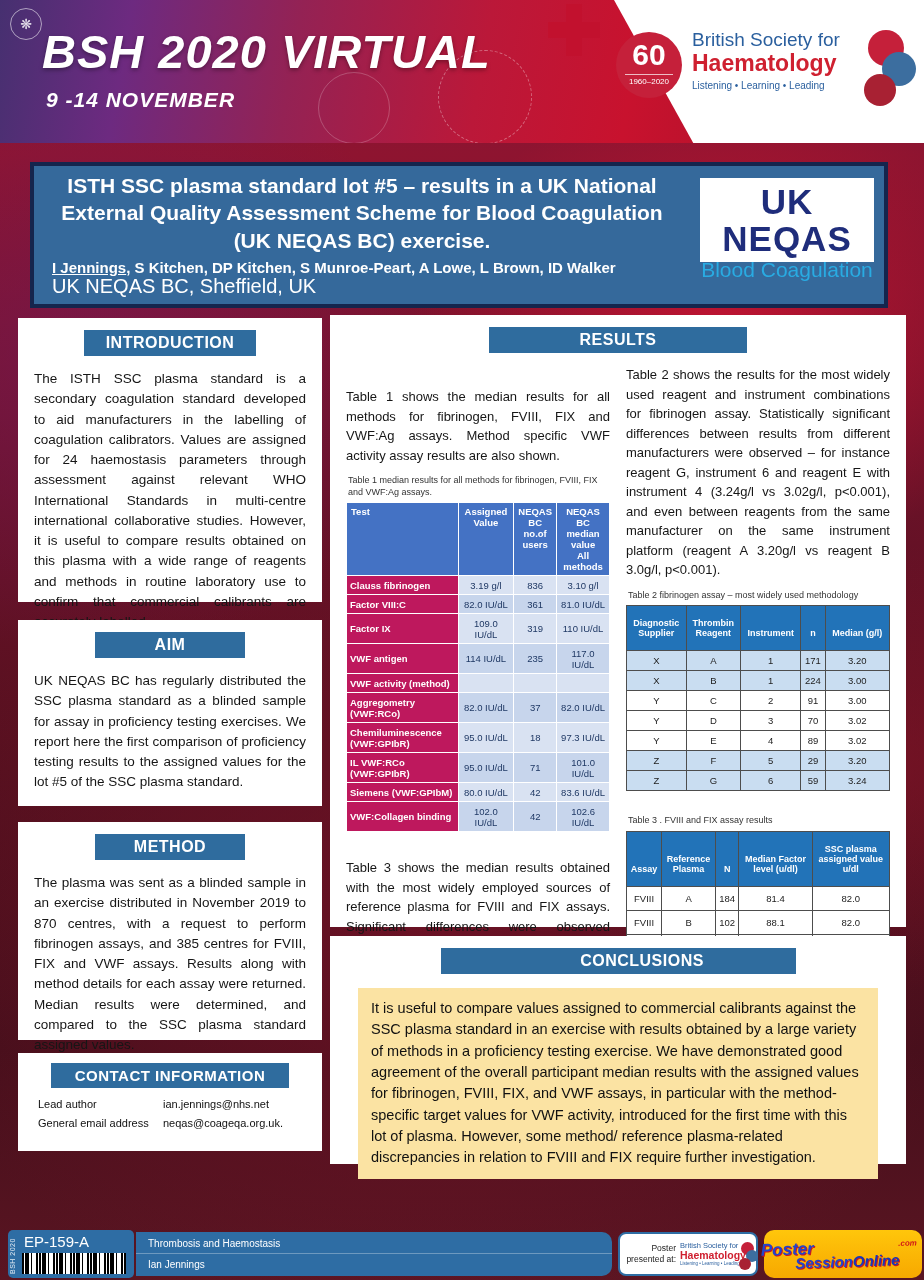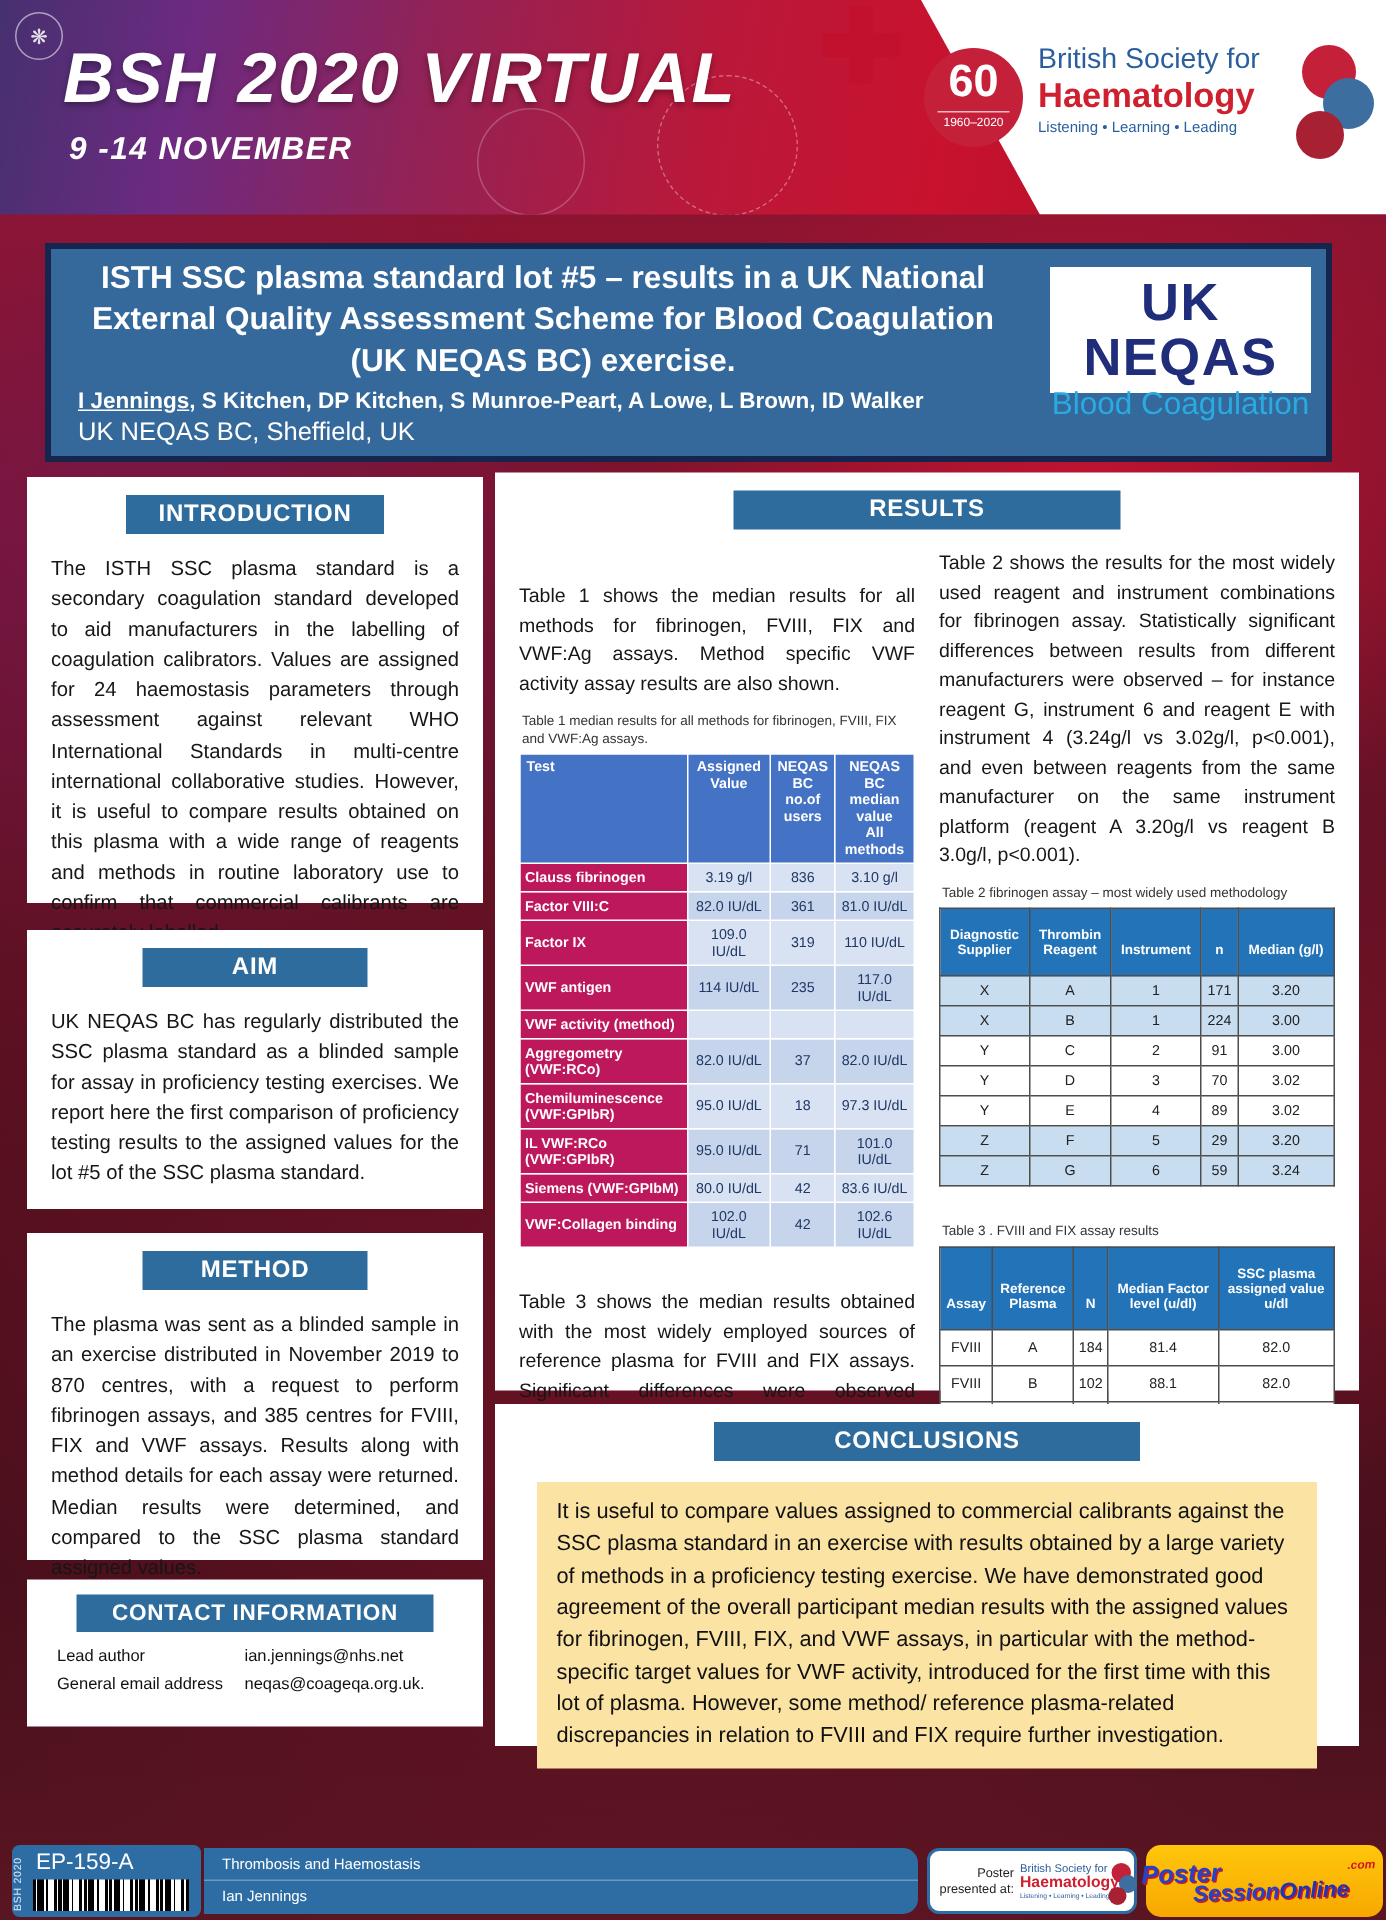--- a/index.html
+++ b/index.html
@@ -40,21 +40,21 @@
   .bsh-c2{position:absolute;right:0;top:22px;width:34px;height:34px;border-radius:50%;background:#3c6e9f;}
   .bsh-c3{position:absolute;right:20px;top:44px;width:32px;height:32px;border-radius:50%;background:#a82133;}
   
   .title-box{position:absolute;left:30px;top:162px;width:858px;height:146px;background:#35699b;border:4px solid #15254d;box-sizing:border-box;}
   .title-text{position:absolute;left:14px;top:6px;width:628px;text-align:center;color:#fff;font-weight:bold;font-size:21px;line-height:1.3;}
   .neqas{position:absolute;right:10px;top:12px;width:174px;height:84px;background:#fff;text-align:center;}
   .neqas-l1{font-size:35px;font-weight:bold;color:#1f2d7b;letter-spacing:1px;line-height:1.05;margin-top:6px;}
   .neqas-l2{font-size:21px;color:#29abe2;line-height:1.1;}
   .authors{position:absolute;left:18px;bottom:28px;color:#fff;font-weight:bold;font-size:15px;}
   .authors .lead{text-decoration:underline;}
-  .affiliation{position:absolute;left:18px;bottom:6px;color:#fff;font-size:17px;}
+  .affiliation{position:absolute;left:18px;bottom:6px;color:#fff;font-size:20px;}
   
   .card{position:absolute;background:#fff;box-sizing:border-box;}
   .card-header{display:block;margin:12px auto 0;background:#2f6c9e;color:#fff;font-weight:bold;text-align:center;
     font-size:16px;letter-spacing:.5px;padding:4px 0;}
   .card-body{padding:13px 16px 10px;font-size:13.5px;color:#161616;text-align:justify;line-height:1.5;}
   .intro{left:18px;top:318px;width:304px;height:284px;}
   .aim{left:18px;top:620px;width:304px;height:186px;}
   .method{left:18px;top:822px;width:304px;height:218px;}
   .contact{left:18px;top:1053px;width:304px;height:98px;}
   .contact .card-header{margin-top:10px;font-size:15px;}
@@ -402,21 +402,21 @@
                 <td>122.0</td>
                 <td>109.0</td>
               </tr>
             </tbody>
           </table>
       </div>
     </div>
   </div>
 
   <div class="card conclusions">
-    <span class="card-header" style="width:284px;">CONCLUSIONS</span>
+    <span class="card-header" style="width:307px;padding-left:48px;">CONCLUSIONS</span>
     <div class="concl-box">It is useful to compare values  assigned to commercial calibrants against the SSC plasma standard in an  exercise with results obtained by a large variety of methods in a proficiency testing exercise.  We have demonstrated good agreement of the overall participant  median results with the assigned values for fibrinogen, FVIII, FIX, and VWF assays, in particular with the method-specific target values for VWF activity, introduced for the first time with this lot of plasma.  However, some method/ reference plasma-related discrepancies in relation to FVIII and FIX require further investigation.</div>
   </div>
 
   <div class="footer-left">
     <span class="footer-event">BSH 2020</span>
     <span class="footer-code">EP-159-A</span>
     <div class="footer-barcode"></div>
   </div>
   <div class="footer-bar">
     <div class="footer-track">Thrombosis and Haemostasis</div>

